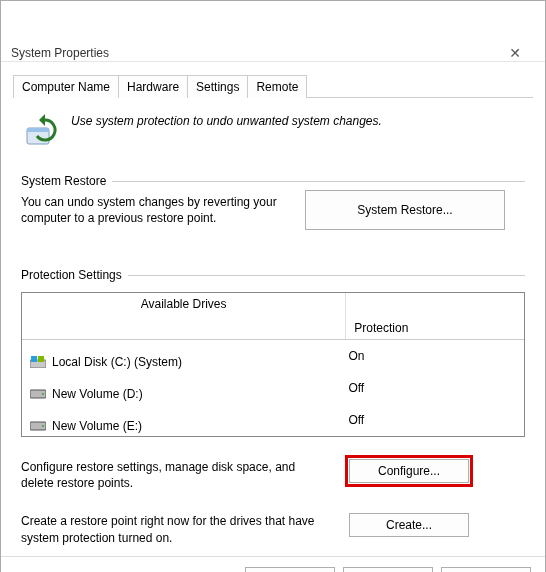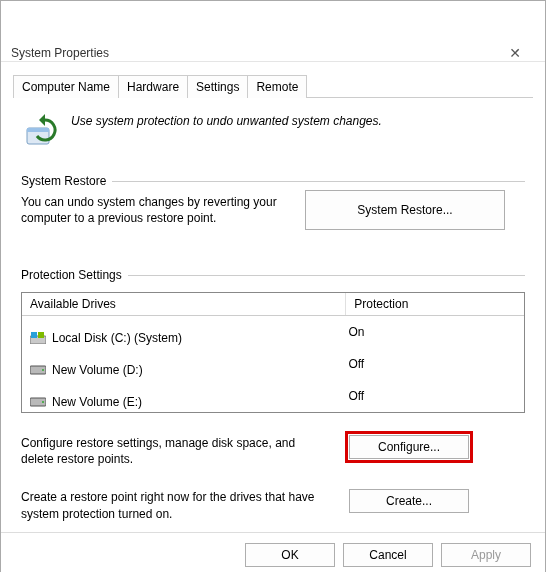--- a/index.html
+++ b/index.html
@@ -121,22 +121,22 @@
     .drives-header {
       display: flex;
       border-bottom: 1px solid #ccc;
       background: #fff;
     }
     .drives-header div {
       padding: 4px 8px;
       font-size: 12px;
       border-right: 1px solid #e0e0e0;
     }
-    .drives-header div:last-child { border-right: none; }
-    .col-name { flex: 1.9; }
+    .drives-header div:last-child { border-right: none; margin-top: 24px; }
+    .col-name { flex: 1.9; text-align: center; }
     .col-prot { flex: 1; }
     .drive-row {
       display: flex;
       padding: 3px 8px;
       font-size: 12px;
       align-items: center;
     }
     .drive-row .col-name { display: flex; align-items: center; gap: 6px; margin-top: 12px; }
     .drive-icon {
       width: 16px; height: 12px;

